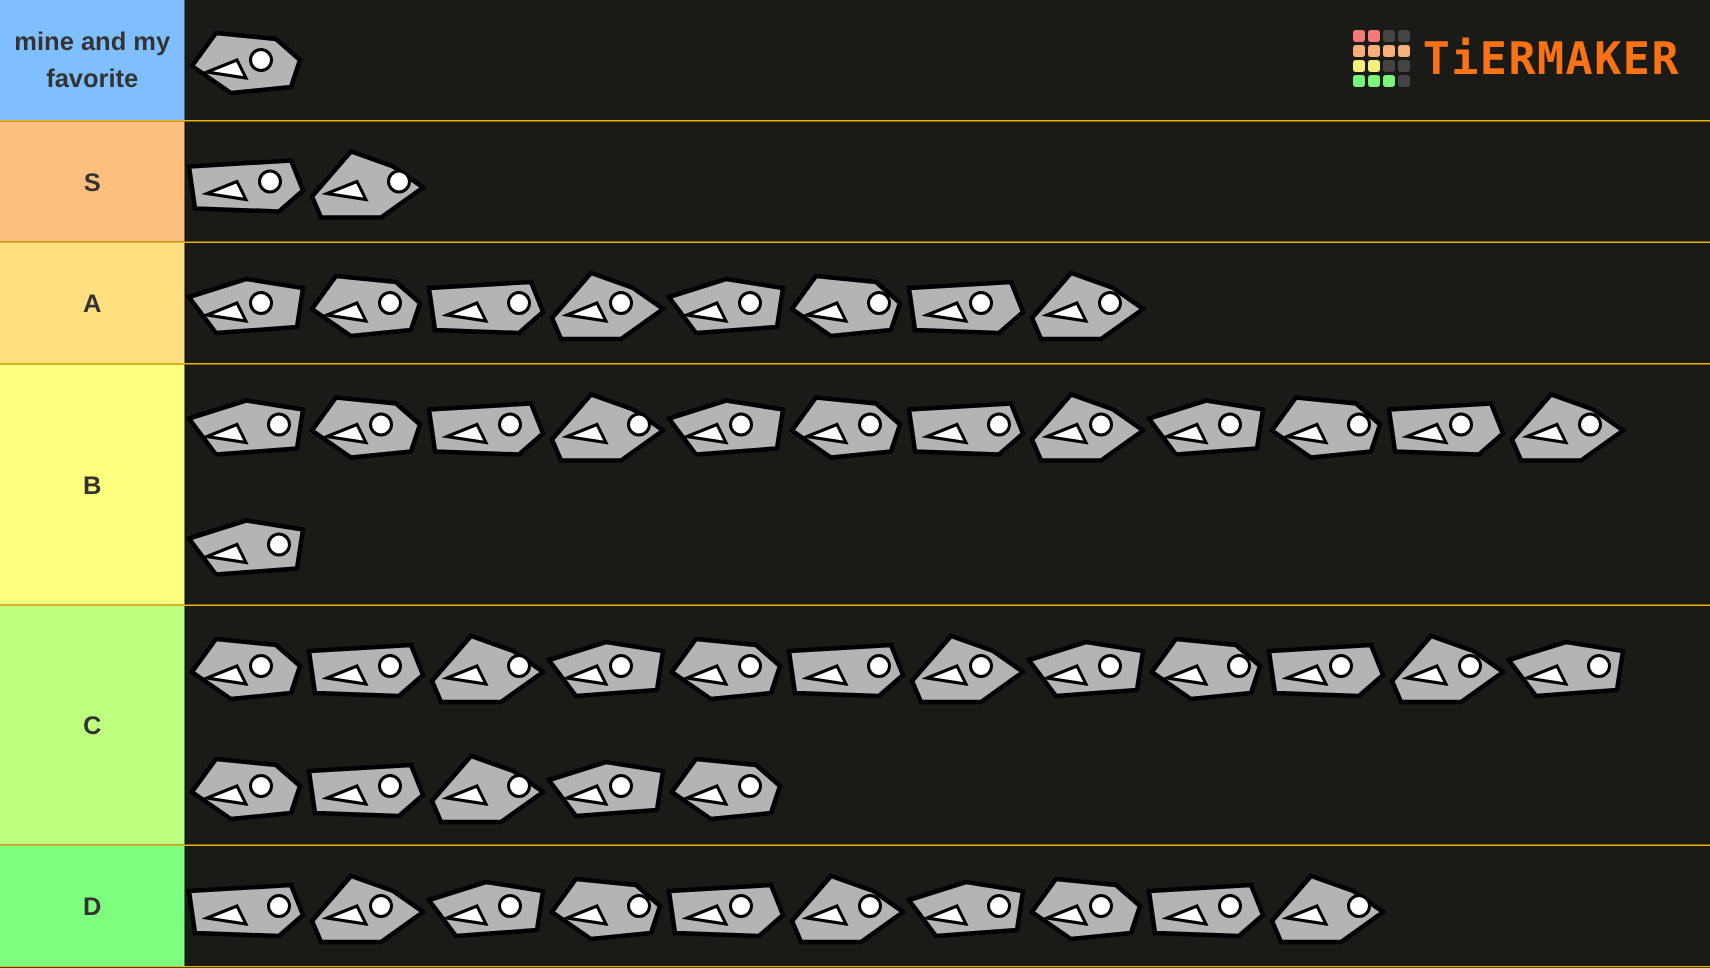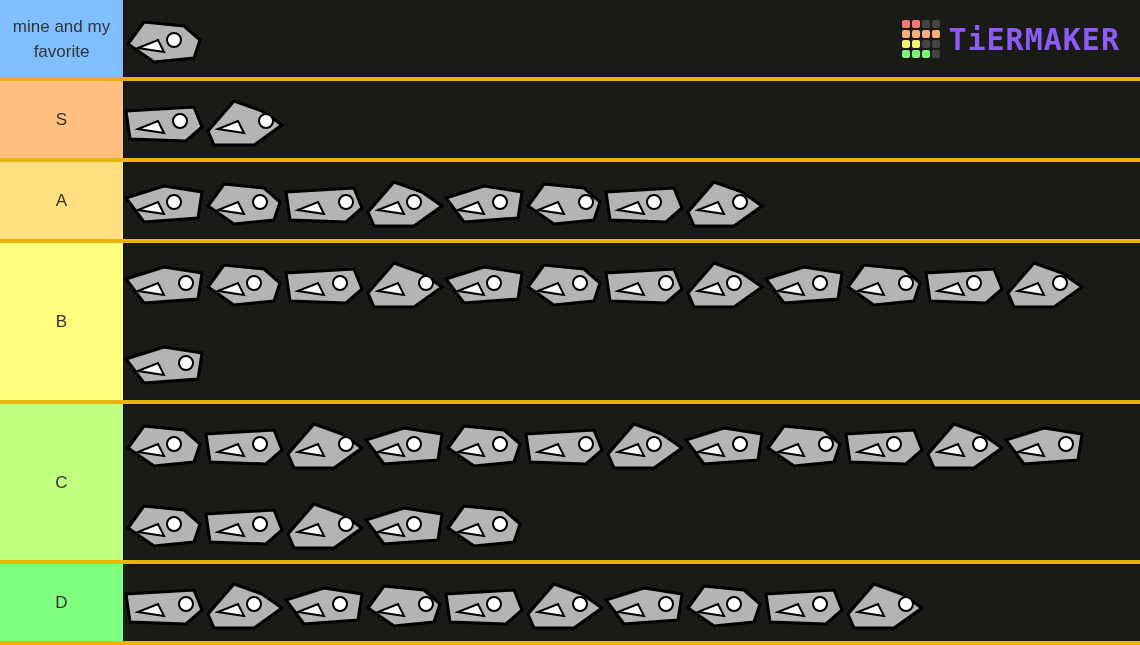--- a/index.html
+++ b/index.html
@@ -1,25 +1,25 @@
 <!DOCTYPE html>
 <html><head>
 <meta charset="utf-8">
 <style>
   html, body { margin:0; padding:0; }
   body { width:1140px; height:645px; background:#1a1a17; overflow:hidden; font-family:"Liberation Sans", sans-serif; position:relative; }
-  .tier { display:flex; border-bottom:4px solid #eab308; box-sizing:border-box; }
+  .tier { display:flex; border-bottom:1px solid #eab308; box-sizing:border-box;font-weight:bold; }
   .label { width:124px; flex:0 0 124px; display:flex; align-items:center; justify-content:center; text-align:center; color:#333; font-size:17px; line-height:25px; border-right:1px solid #111; box-sizing:border-box; padding:0 4px; }
   .items { flex:1; display:flex; flex-wrap:wrap; align-content:flex-start; }
   .tile { width:80px; height:80px; position:relative; overflow:hidden; }
   .tile svg { width:80px; height:80px; display:block; }
   .logo { position:absolute; right:20px; top:20px; display:flex; align-items:center; gap:8px; }
   .logo-grid { display:grid; grid-template-columns:repeat(4,8px); grid-gap:2px; }
   .logo-grid span { width:8px; height:8px; border-radius:2px; display:block; }
-  .logo-text { color:#8b5cf6; font-family:"DejaVu Sans Mono", monospace; font-weight:bold; font-size:30px; letter-spacing:1px; }
+  .logo-text { color:#f97316; font-family:"DejaVu Sans Mono", monospace; font-weight:bold; font-size:30px; letter-spacing:1px; }
 </style>
 </head>
 <body>
 
 <div>
   <div class="tier" style="height:81px">
     <div class="label" style="background:#7fbfff">mine and my favorite</div>
     <div class="items">
         <div class="tile">
           <svg viewBox="0 0 80 80">

